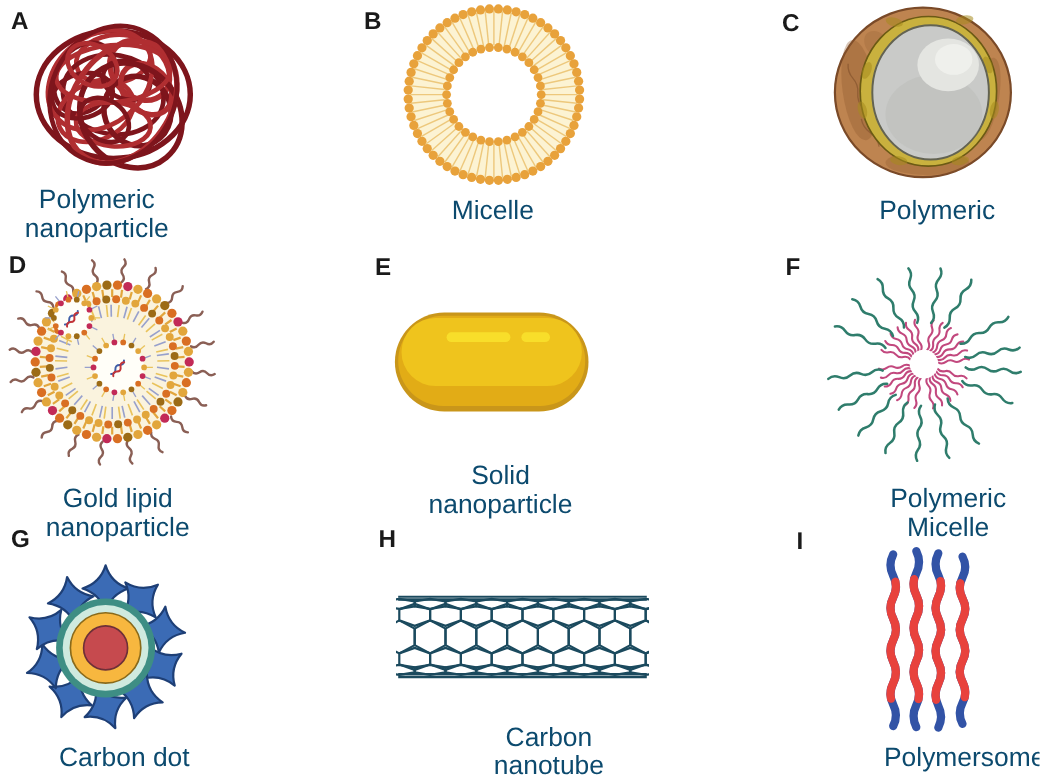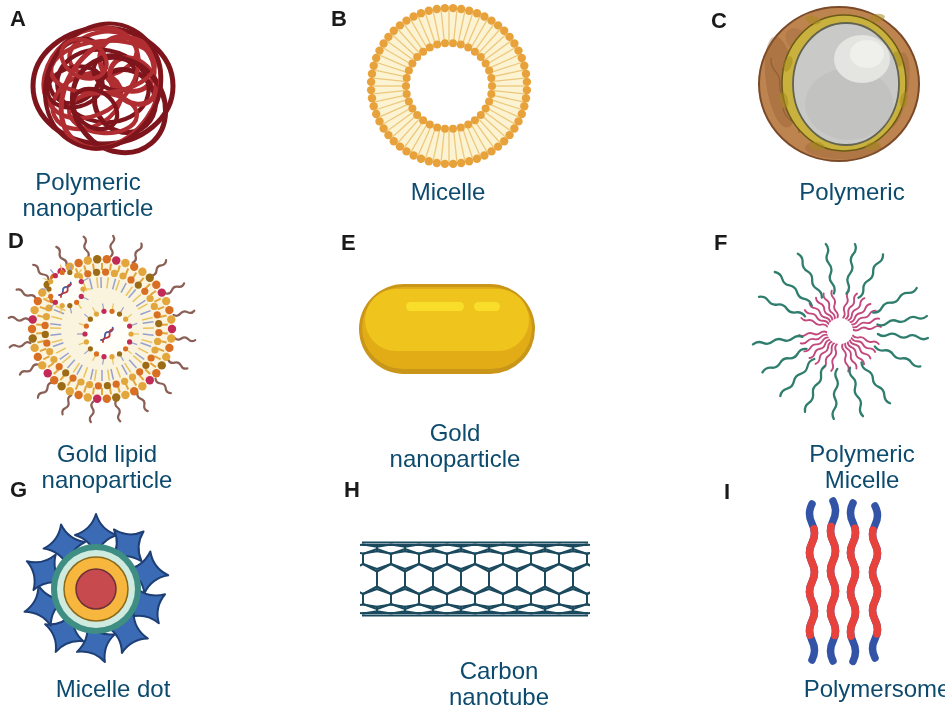--- a/index.html
+++ b/index.html
@@ -658,20 +658,20 @@
     <path d="M75.0,10.0 q5.0,9.5 0.0,19.0 q-5.0,9.5 0.0,19.0 q5.0,9.5 0.0,19.0 q-5.0,9.5 0.0,19.0 q5.0,9.5 0.0,19.0 q-5.0,9.5 0.0,19.0 q5.0,9.5 0.0,19.0 q-5.0,9.5 0.0,19.0" fill="none" stroke="#3253A6" stroke-width="7.5" stroke-linecap="round"></path>
     <path d="M75.0,10.0 q5.0,9.5 0.0,19.0 q-5.0,9.5 0.0,19.0 q5.0,9.5 0.0,19.0 q-5.0,9.5 0.0,19.0 q5.0,9.5 0.0,19.0 q-5.0,9.5 0.0,19.0 q5.0,9.5 0.0,19.0 q-5.0,9.5 0.0,19.0" fill="none" stroke="#E8423D" stroke-width="7.5" stroke-linecap="round" pathLength="100" stroke-dasharray="68 32" stroke-dashoffset="-16"></path>
   </svg>
 
 <div class="caption" id="cap-a">Polymeric
 nanoparticle</div>
 <div class="caption" id="cap-b">Micelle</div>
 <div class="caption" id="cap-c">Polymeric</div>
 <div class="caption" id="cap-d">Gold lipid
 nanoparticle</div>
-<div class="caption" id="cap-e">Gold
+<div class="caption" id="cap-e">Solid
 nanoparticle</div>
 <div class="caption" id="cap-f">Polymeric
 Micelle</div>
-<div class="caption" id="cap-g">Micelle dot</div>
+<div class="caption" id="cap-g">Carbon dot</div>
 <div class="caption" id="cap-h">Carbon
 nanotube</div>
 <div class="caption" id="cap-i">Polymersome</div>
 
 </body></html>

